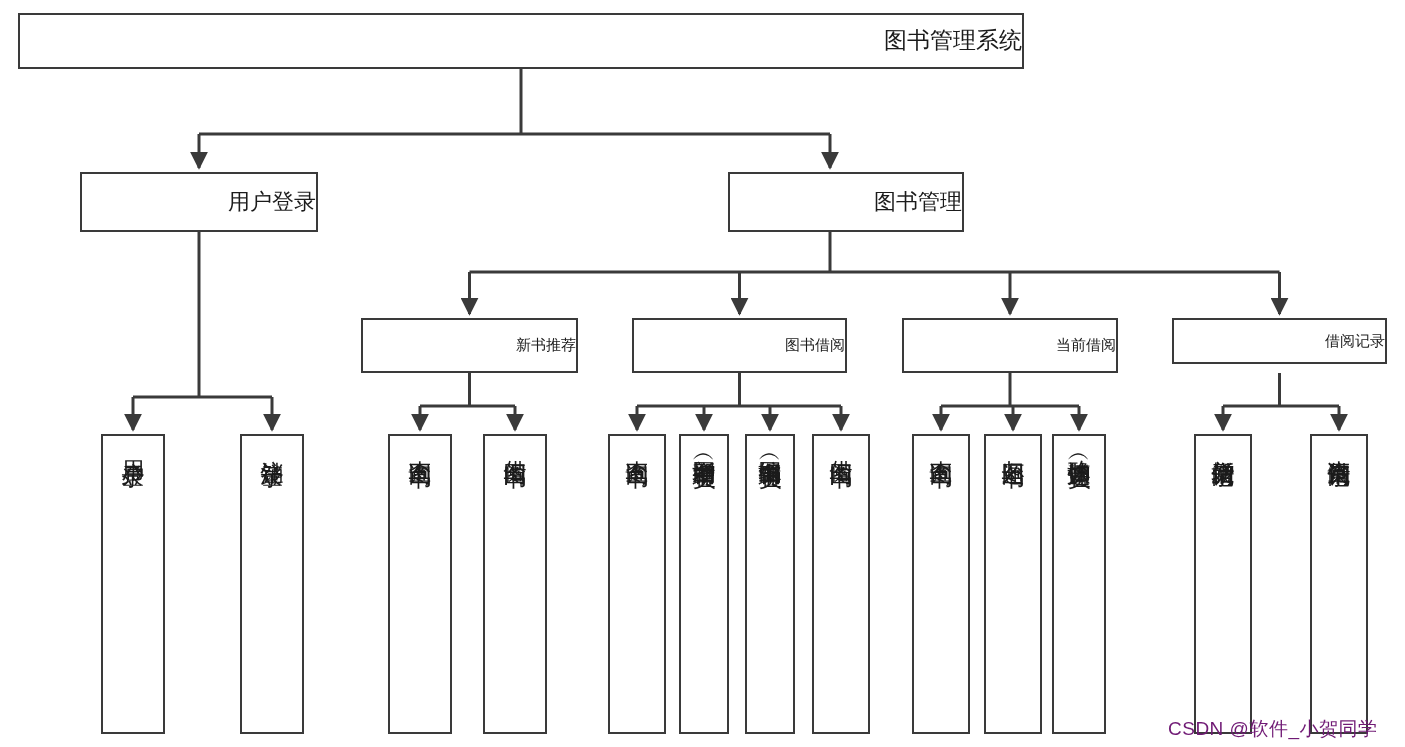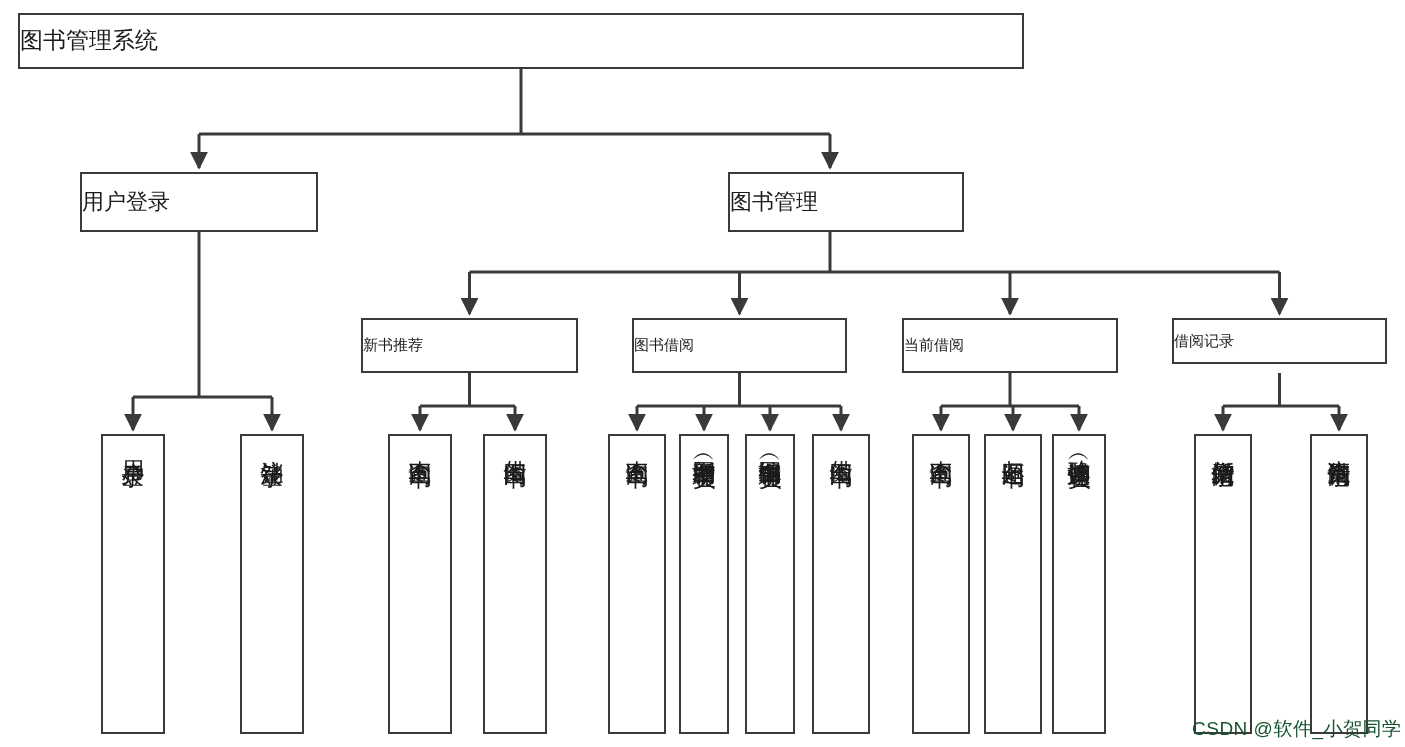--- a/index.html
+++ b/index.html
@@ -24,21 +24,21 @@
     width: 1405px;
     height: 747px;
   }
   .node {
     position: absolute;
     box-sizing: border-box;
     background: #ffffff;
     border: 2px solid #3a3a3a;
     display: flex;
     align-items: center;
-    justify-content: flex-start;
+    justify-content: flex-end;
     z-index: 2;
   }
   .node-label {
     color: #1b1b1b;
     text-align: center;
     line-height: 1.12;
     white-space: nowrap;
   }
   .node.root .node-label { font-size: 23px; }
   .node.l1 .node-label { font-size: 22px; }
@@ -173,15 +173,15 @@
   <div class="node leaf tall" style="left: 1052px; top: 434px; width: 54px; height: 300px;">
     <span class="node-label">确认归还（管理员）</span>
   </div>
   <div class="node leaf tall" style="left: 1194px; top: 434px; width: 58px; height: 300px;">
     <span class="node-label">新增借阅记录</span>
   </div>
   <div class="node leaf tall" style="left: 1310px; top: 434px; width: 58px; height: 300px;">
     <span class="node-label">查询借阅记录</span>
   </div>
 
-  <div class="watermark" style="left: 1192px; top: 716px; color: #14532d;">CSDN @软件_小贺同学</div>
+  <div class="watermark" style="left: 1168px; top: 716px; color: #701a75;">CSDN @软件_小贺同学</div>
 
 </div>
 
 </body></html>

